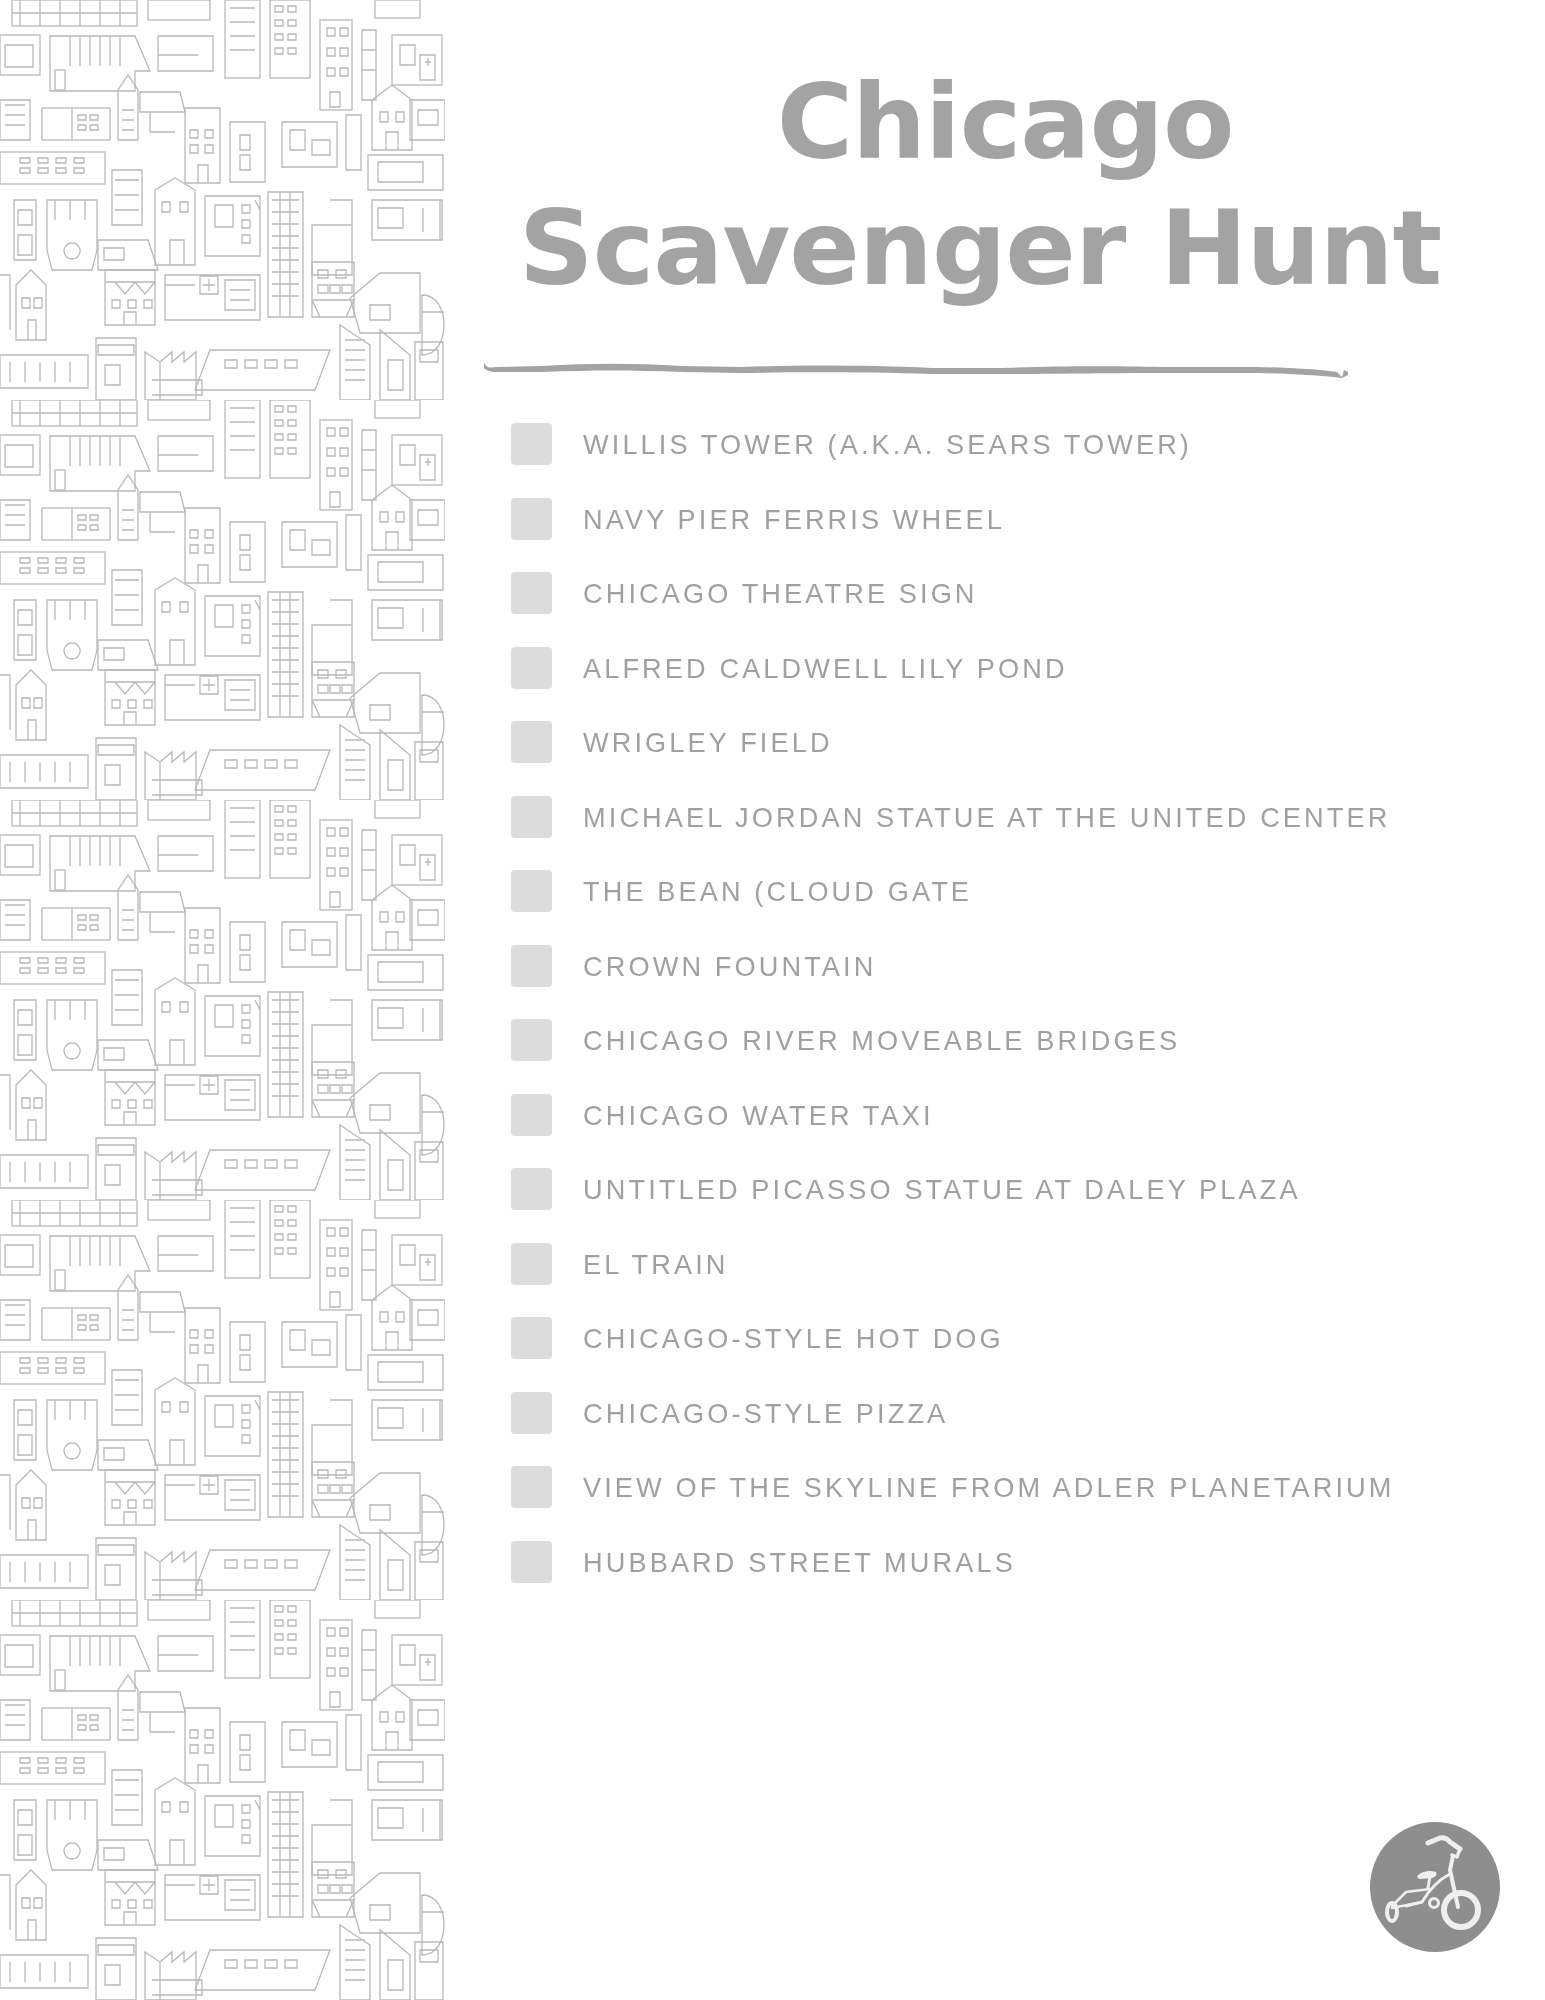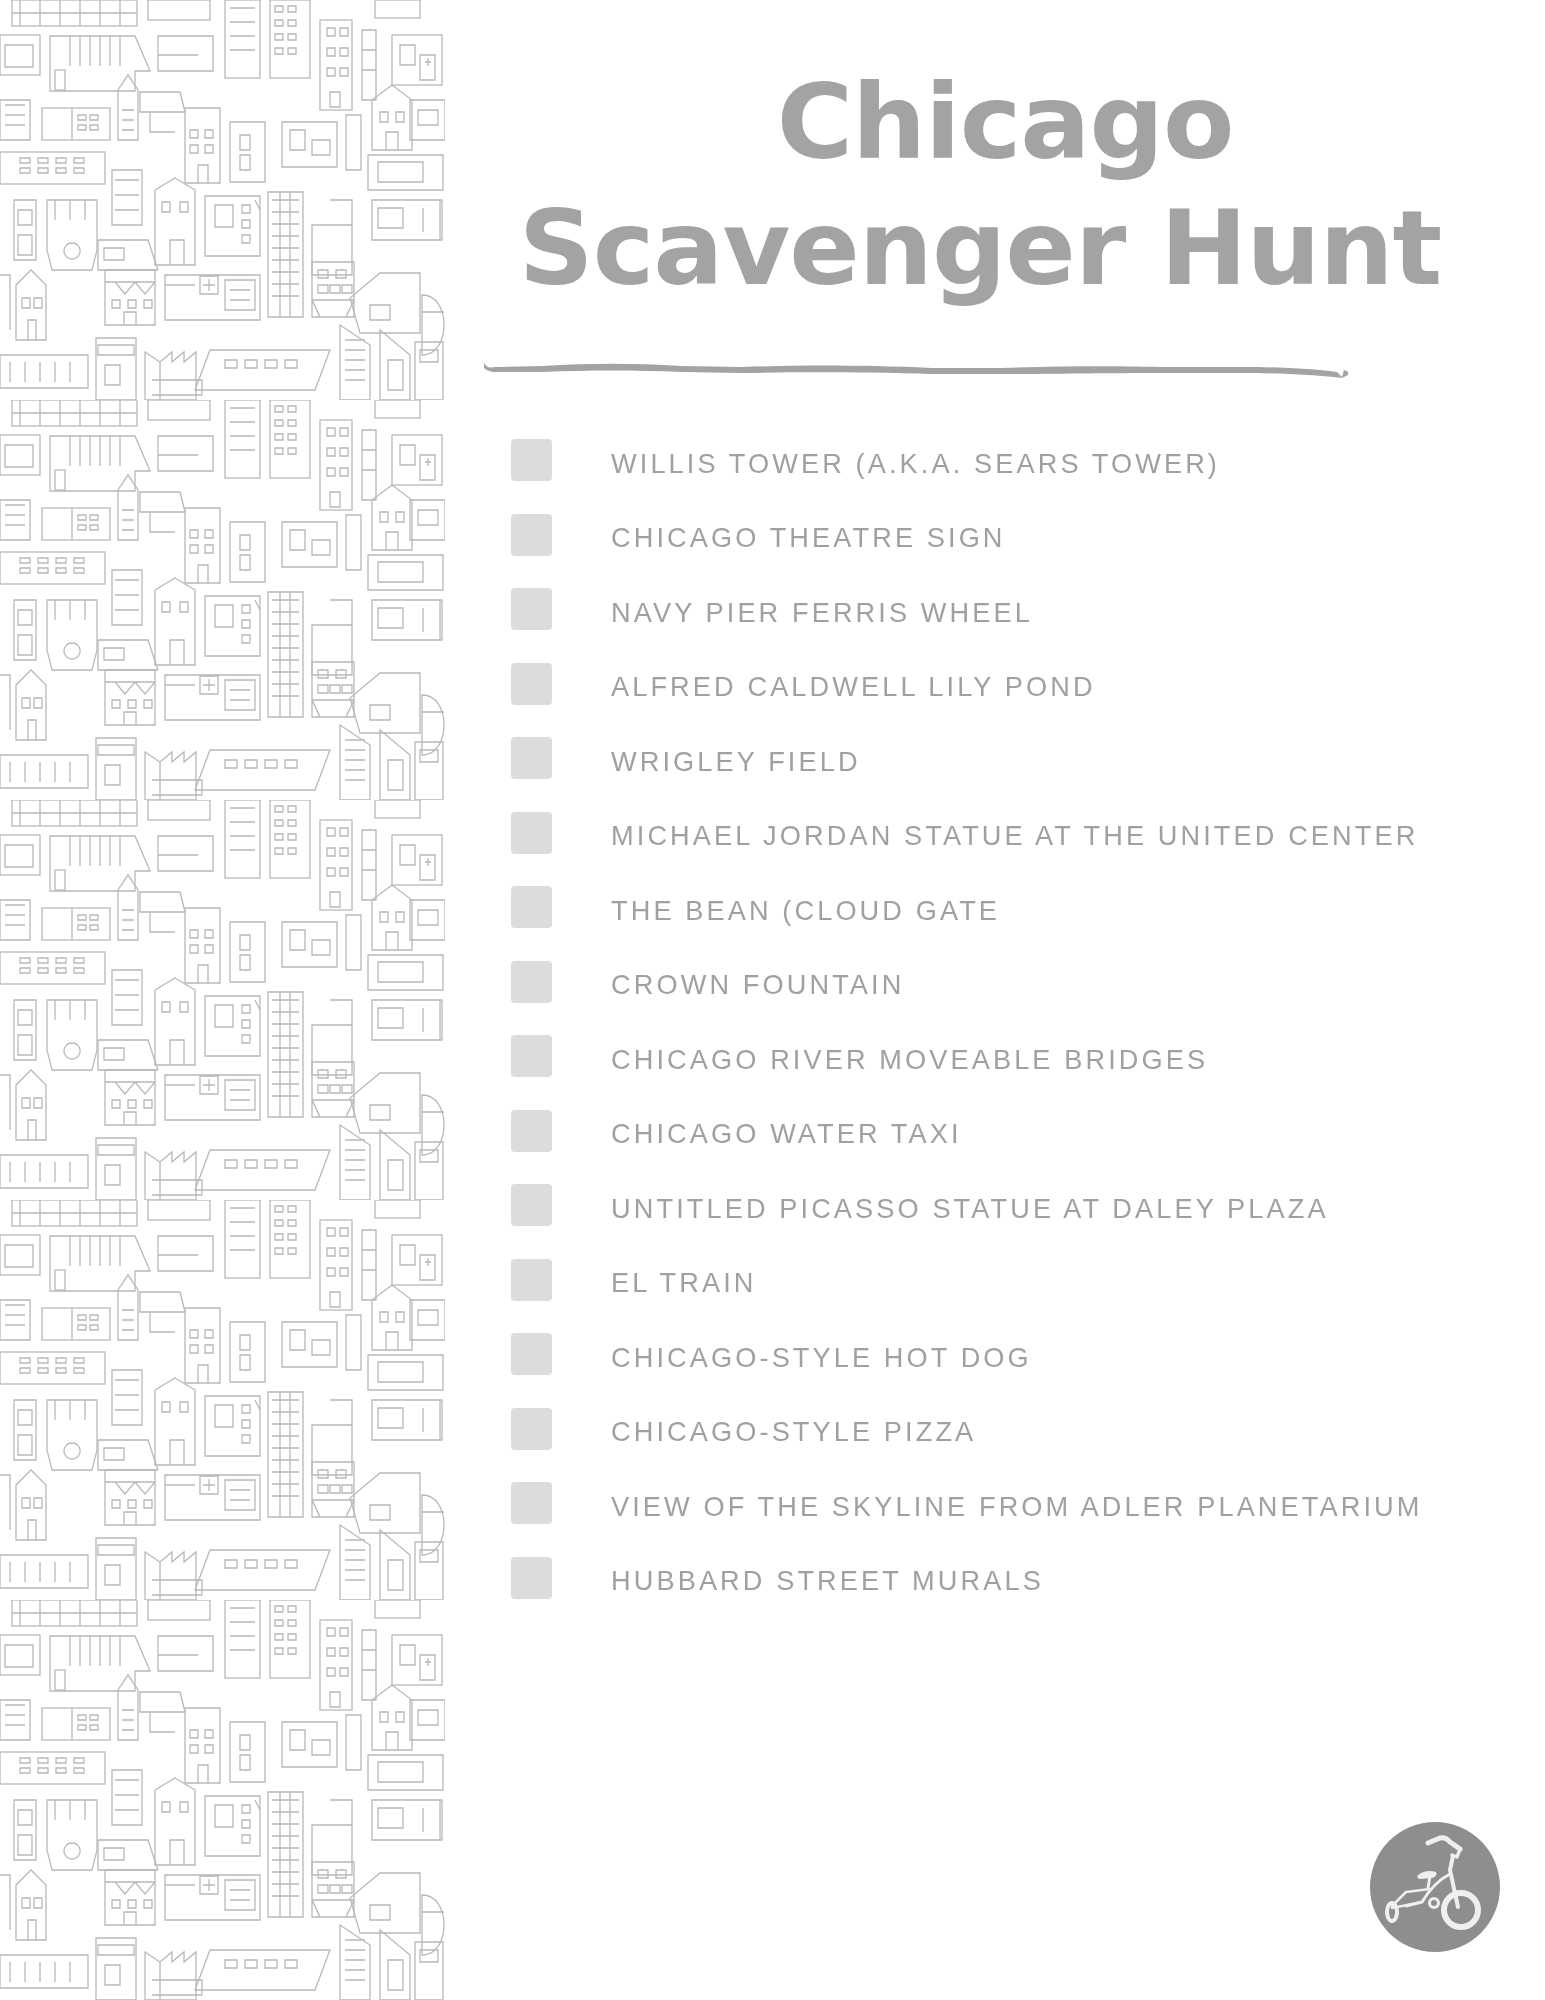--- a/index.html
+++ b/index.html
@@ -21,21 +21,21 @@
       letter-spacing: -1px;
       margin: 0;
     }
     .title-1 { top: 62px; font-size: 104px; line-height: 120px; left: 455px; }
     .title-2 { top: 188px; font-size: 104px; line-height: 120px; left: 480px; width: 1000px; text-align: center; }
     .rule {
       position: absolute; left: 482px; top: 358px; width: 868px; height: 22px;
     }
     .list { position: absolute; left: 511px; top: 423px; margin: 0; padding: 0; list-style: none; }
     .item {
-      height: 74.5px; display: flex; align-items: center; position: relative; gap: 28px;
+      height: 74.5px; display: flex; align-items: flex-start; position: relative;
     }
     .checkbox {
       width: 41px; height: 42px; background: #dcdcdc; border-radius: 4px;
       flex: 0 0 auto; cursor: pointer;
     }
     .label {
       margin-left: 31px; margin-top: 7px;
       font-family: "Liberation Sans", sans-serif;
       font-size: 28px; line-height: 30px;
       letter-spacing: 3.2px;
@@ -135,25 +135,25 @@
   <path d="M2 4 C4 10 8 10 14 9 L60 8 C110 5 150 5 200 8 L260 9 C320 7 380 7 450 10 L520 10 C580 8 620 8 680 9 L760 9 C800 9 830 11 855 14 L860 19 L862 12 L866 14 L866 17 L860 20 C830 17 800 15 760 15 L680 15 C620 15 580 16 520 16 L450 16 C380 14 320 14 260 15 L200 14 C150 12 110 12 60 14 L14 14 C8 14 4 12 2 10 Z" fill="#a3a3a3"></path>
 </svg>
 
 <ul class="list">
   <li class="item">
       <span class="checkbox"></span>
       <span class="label">WILLIS TOWER (A.K.A. SEARS TOWER)</span>
     </li>
   <li class="item">
       <span class="checkbox"></span>
+      <span class="label">NAVY PIER FERRIS WHEEL</span>
+    </li>
+  <li class="item">
+      <span class="checkbox"></span>
       <span class="label">CHICAGO THEATRE SIGN</span>
-    </li>
-  <li class="item">
-      <span class="checkbox"></span>
-      <span class="label">NAVY PIER FERRIS WHEEL</span>
     </li>
   <li class="item">
       <span class="checkbox"></span>
       <span class="label">ALFRED CALDWELL LILY POND</span>
     </li>
   <li class="item">
       <span class="checkbox"></span>
       <span class="label">WRIGLEY FIELD</span>
     </li>
   <li class="item">

